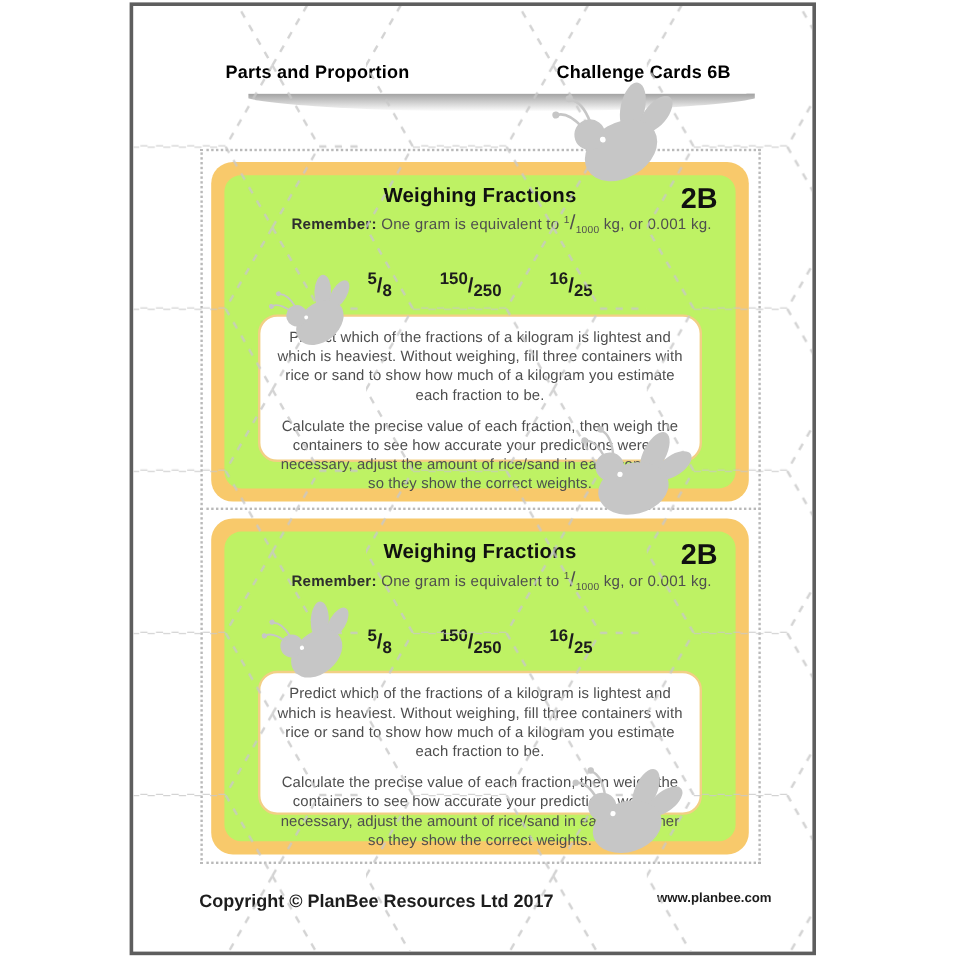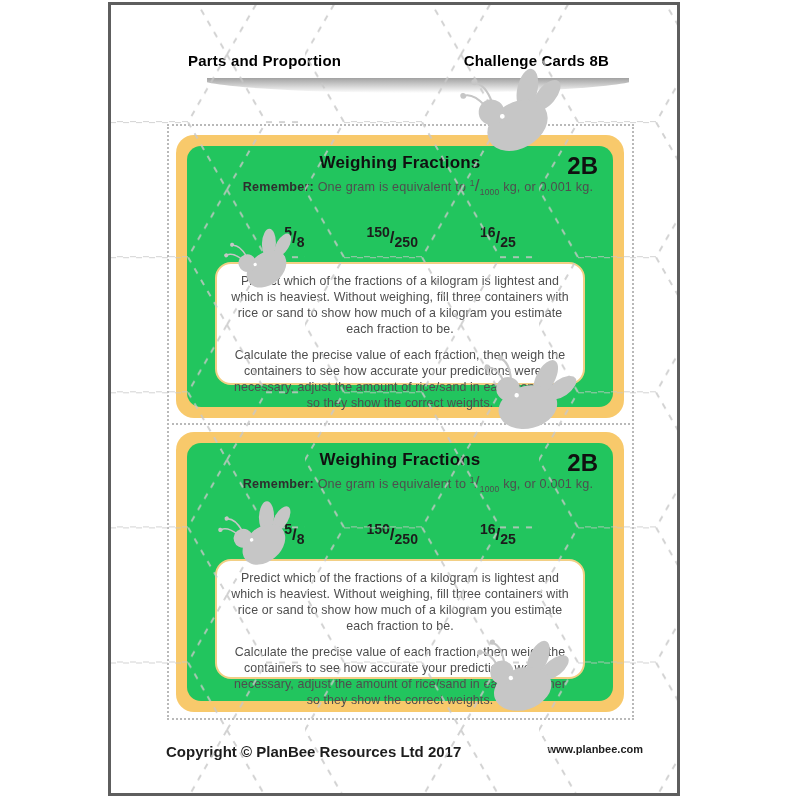--- a/index.html
+++ b/index.html
@@ -34,37 +34,37 @@
   }
 
   
   .card{
     position:absolute;left:65px;width:448px;z-index:2;
     background:#F8C96B;border-radius:18px;padding:11px;box-sizing:border-box;
   }
   .card1{top:130px;height:283px;}
   .card2{top:427px;height:280px;}
   .card-inner{
-    background:#22c55e;border-radius:14px;height:100%;box-sizing:border-box;
+    background:#bef264;border-radius:14px;height:100%;box-sizing:border-box;
     position:relative;padding-top:7px;
   }
   .card-title{
     text-align:center;font-size:17px;font-weight:bold;color:#101010;letter-spacing:.2px;
   }
   .card-badge{
     position:absolute;top:6px;right:15px;font-size:24px;font-weight:bold;color:#101010;
   }
   .remember-line{
     text-align:center;font-size:12.6px;color:#4e4e4e;margin-top:3px;letter-spacing:.2px;padding-left:36px;
   }
   .remember-line .lbl{font-weight:bold;color:#2e2e2e;}
   .tinyfrac sup{font-size:8.5px;}
   .tinyfrac sub{font-size:8.5px;}
   .fractions-row{
-    display:flex;justify-content:center;gap:62px;margin-top:27px;
+    display:flex;justify-content:center;gap:40px;margin-top:27px;
     font-weight:bold;color:#1c1c1c;font-size:15px;
   }
   .frac sup{font-size:14px;}
   .frac sub{font-size:14px;}
   .frac-slash::before{content:"/";font-size:17px;}
   .task-box{
     position:absolute;left:28px;right:28px;top:116px;bottom:22px;
     border:2.5px solid #F2CF85;border-radius:16px;background:#ffffff;
     padding:9px 12px;box-sizing:border-box;
     text-align:center;font-size:12.4px;line-height:1.3;color:#4e4e4e;letter-spacing:.1px;
@@ -114,21 +114,21 @@
       </g>
     </pattern>
   </defs>
 </svg>
 
 <div class="page">
 
   <div class="header-shadow"></div>
   <div class="header-strip">
     <span>Parts and Proportion</span>
-    <span>Challenge Cards 8B</span>
+    <span>Challenge Cards 6B</span>
   </div>
 
   <div class="cutline v" style="left:56px;top:119px;height:596px;"></div>
   <div class="cutline v" style="left:521px;top:119px;height:596px;"></div>
   <div class="cutline h" style="left:56px;top:119px;width:467px;"></div>
   <div class="cutline h" style="left:56px;top:418px;width:467px;"></div>
   <div class="cutline h" style="left:56px;top:713px;width:467px;"></div>
 
   <div class="card card1">
     <div class="card-inner">

